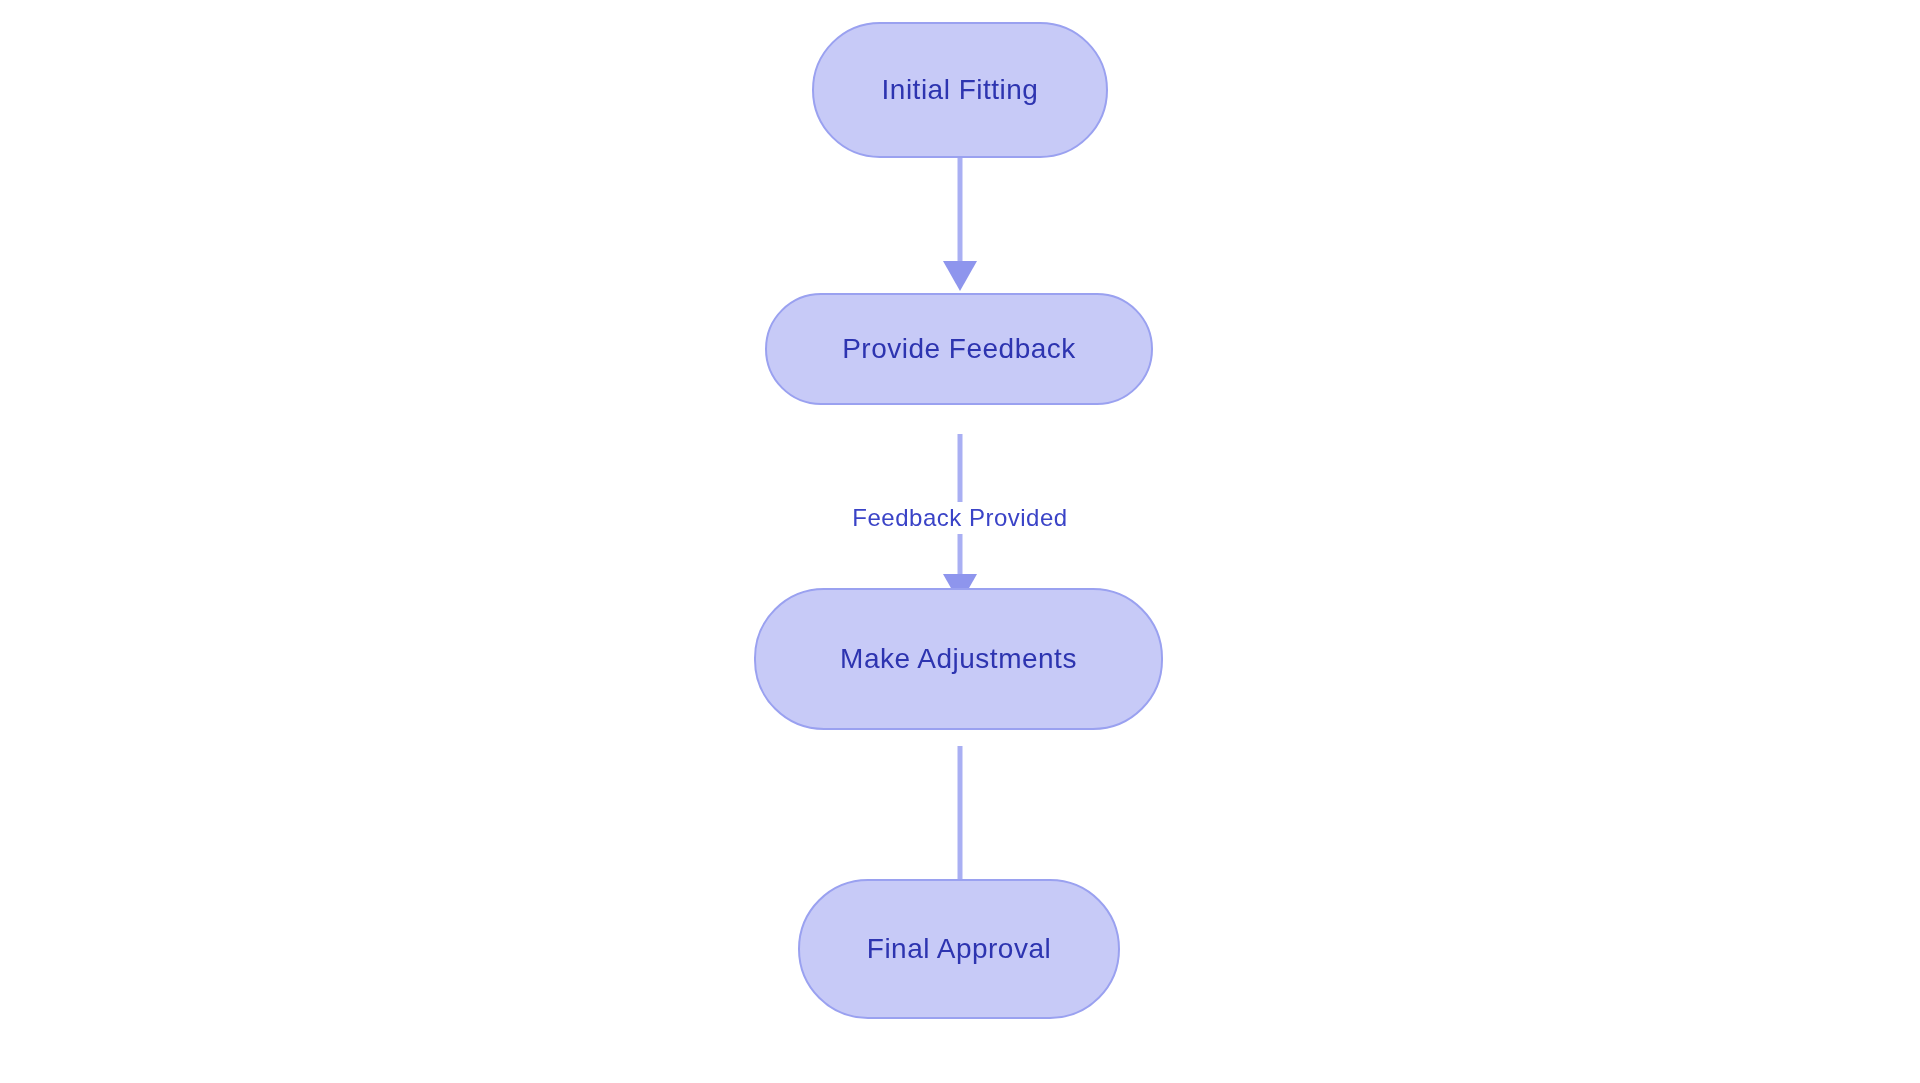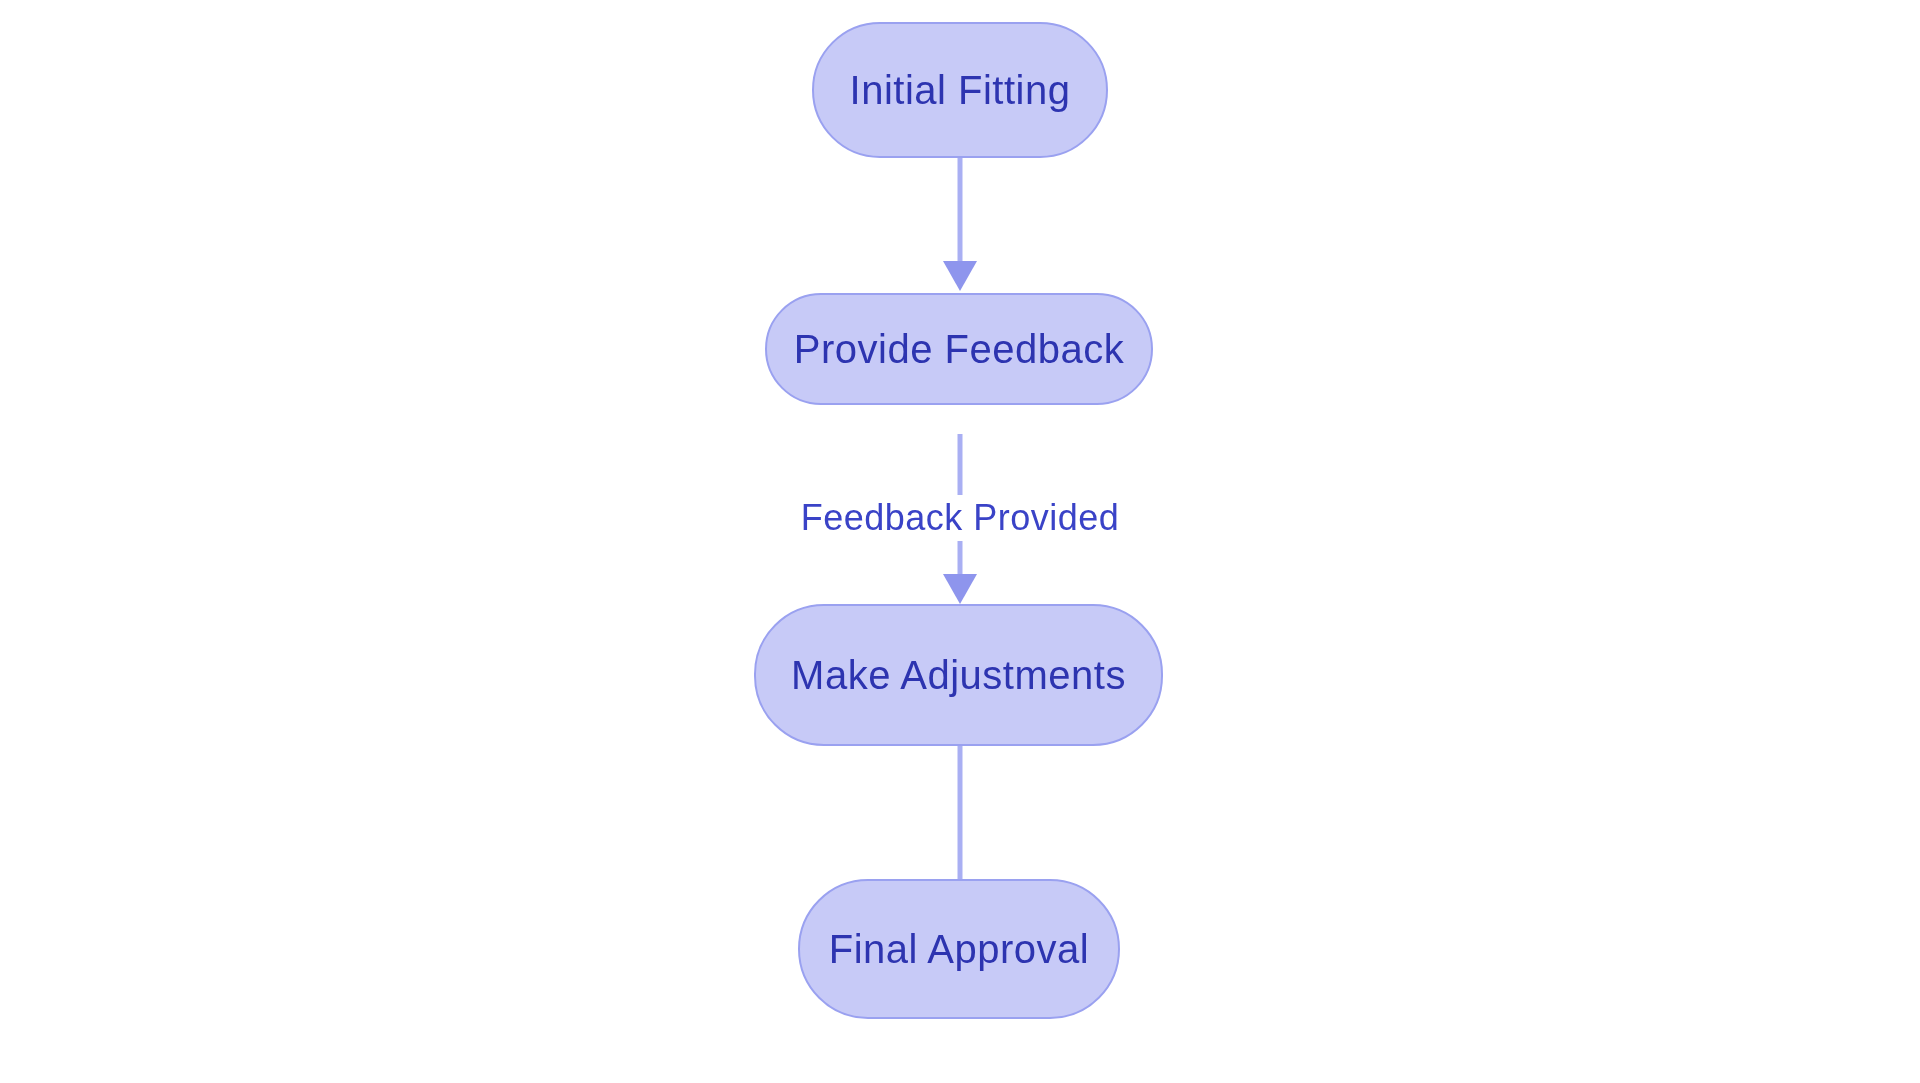--- a/index.html
+++ b/index.html
@@ -26,21 +26,21 @@
     position: absolute;
     background: var(--node-fill);
     border: 2px solid var(--node-border);
     border-radius: 70px;
     display: flex;
     align-items: center;
     justify-content: center;
   }
   .node .node-label {
     color: var(--node-text);
-    font-size: 40px;
+    font-size: 28px;
     letter-spacing: 0.5px;
     white-space: nowrap;
   }
   .edge-line {
     position: absolute;
     width: 5px;
     background: var(--edge-line);
     transform: translateX(-50%);
   }
   .arrowhead {
@@ -49,21 +49,21 @@
     border-left: 17px solid transparent;
     border-right: 17px solid transparent;
     border-top: 30px solid var(--arrowhead);
     transform: translateX(-50%);
   }
   .edge-label {
     position: absolute;
     transform: translate(-50%, -50%);
     background: var(--background);
     color: var(--edge-label-text);
-    font-size: 36px;
+    font-size: 24px;
     letter-spacing: 0.5px;
     white-space: nowrap;
     padding: 2px 10px;
   }
 </style>
 </head>
 <body>
 
 <div class="diagram">
 
@@ -75,21 +75,21 @@
   <div class="arrowhead" style="left:960px; top:261px;"></div>
 
   <div class="node" style="left:765px; top:293px; width:388px; height:112px;">
     <span class="node-label">Provide Feedback</span>
   </div>
 
   <div class="edge-line" style="left:960px; top:434px; height:142px;"></div>
   <div class="arrowhead" style="left:960px; top:574px;"></div>
   <div class="edge-label" style="left:960px; top:518px;">Feedback Provided</div>
 
-  <div class="node" style="left:754px; top:604px; width:409px; height:142px;">
+  <div class="node" style="left:754px; top:588px; width:409px; height:142px;">
     <span class="node-label">Make Adjustments</span>
   </div>
 
   <div class="edge-line" style="left:960px; top:746px; height:142px;"></div>
   <div class="arrowhead" style="left:960px; top:887px;"></div>
 
   <div class="node" style="left:798px; top:879px; width:322px; height:140px;">
     <span class="node-label">Final Approval</span>
   </div>
 

